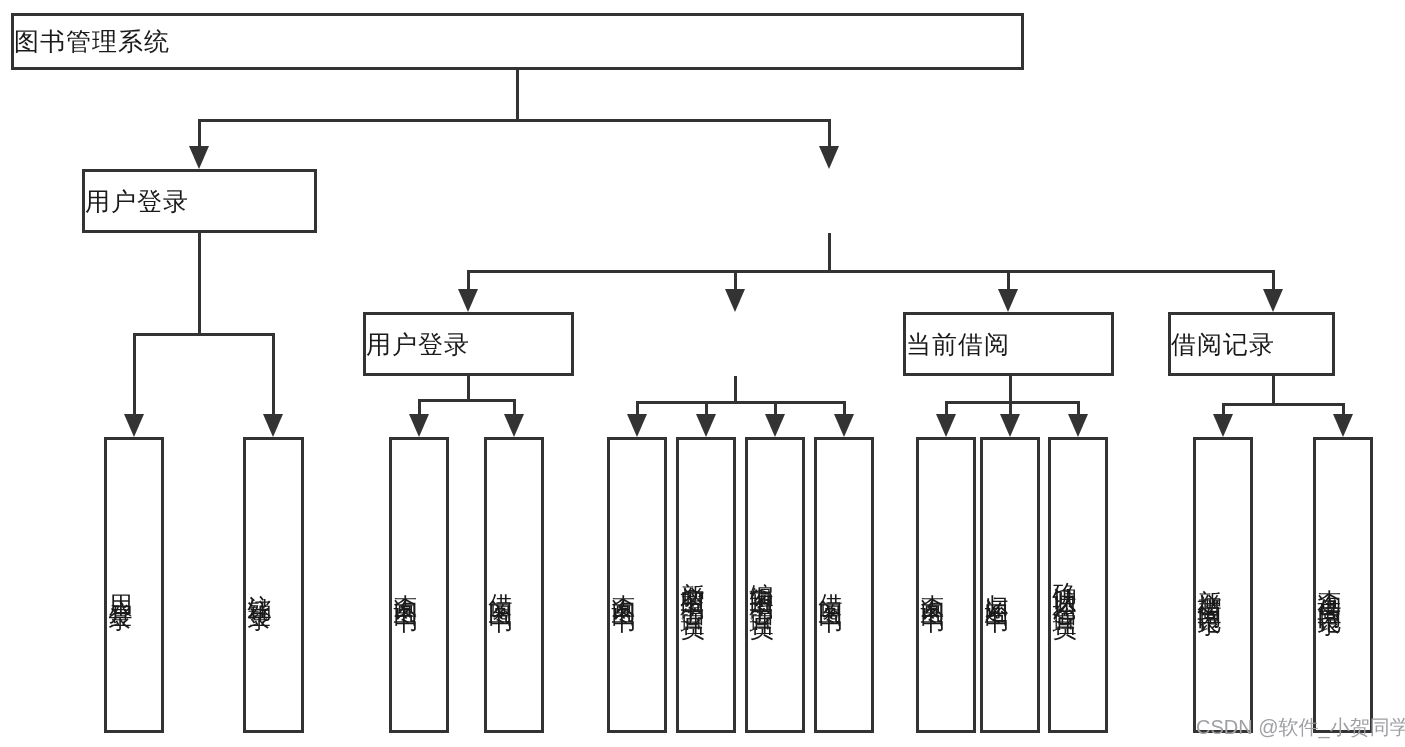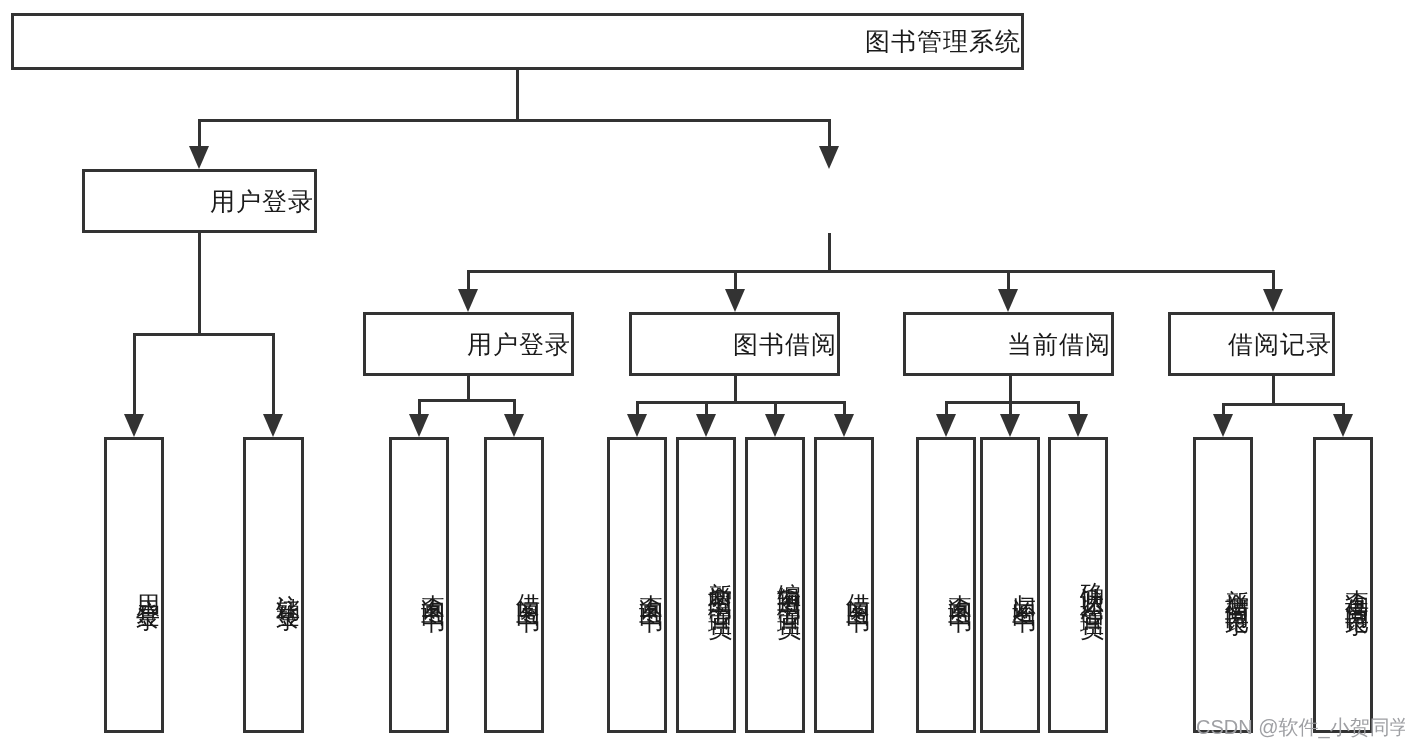--- a/index.html
+++ b/index.html
@@ -15,21 +15,21 @@
     color:var(--ink);
     overflow:hidden;
   }
   .box{
     position:absolute;
     box-sizing:border-box;
     background:#ffffff;
     border:3px solid var(--line);
     display:flex;
     align-items:center;
-    justify-content:flex-end;
+    justify-content:flex-start;
   }
   .box.h span{
     font-size:25px;
     letter-spacing:1px;
     white-space:nowrap;
   }
   .box.v span{
     writing-mode:vertical-rl;
     text-orientation:mixed;
     font-size:24px;
@@ -90,23 +90,20 @@
   <div class="vline" style="left:734px;top:270px;height:22px"></div>
   <div class="vline" style="left:1007px;top:270px;height:22px"></div>
   <div class="vline" style="left:1272px;top:270px;height:22px"></div>
   <div class="arrow" style="left:458px;top:289px"></div>
   <div class="arrow" style="left:725px;top:289px"></div>
   <div class="arrow" style="left:998px;top:289px"></div>
   <div class="arrow" style="left:1263px;top:289px"></div>
 
   <div class="box h" style="left:363px;top:312px;width:211px;height:64px">
     <span>用户登录</span>
-  </div>
-  <div class="box h" style="left:629px;top:312px;width:211px;height:64px">
-    <span>图书借阅</span>
   </div>
   <div class="box h" style="left:903px;top:312px;width:211px;height:64px">
     <span>当前借阅</span>
   </div>
   <div class="box h" style="left:1168px;top:312px;width:167px;height:64px">
     <span>借阅记录</span>
   </div>
 
   <div class="vline" style="left:467px;top:376px;height:26px"></div>
   <div class="hline" style="left:418px;top:399px;width:97px"></div>

